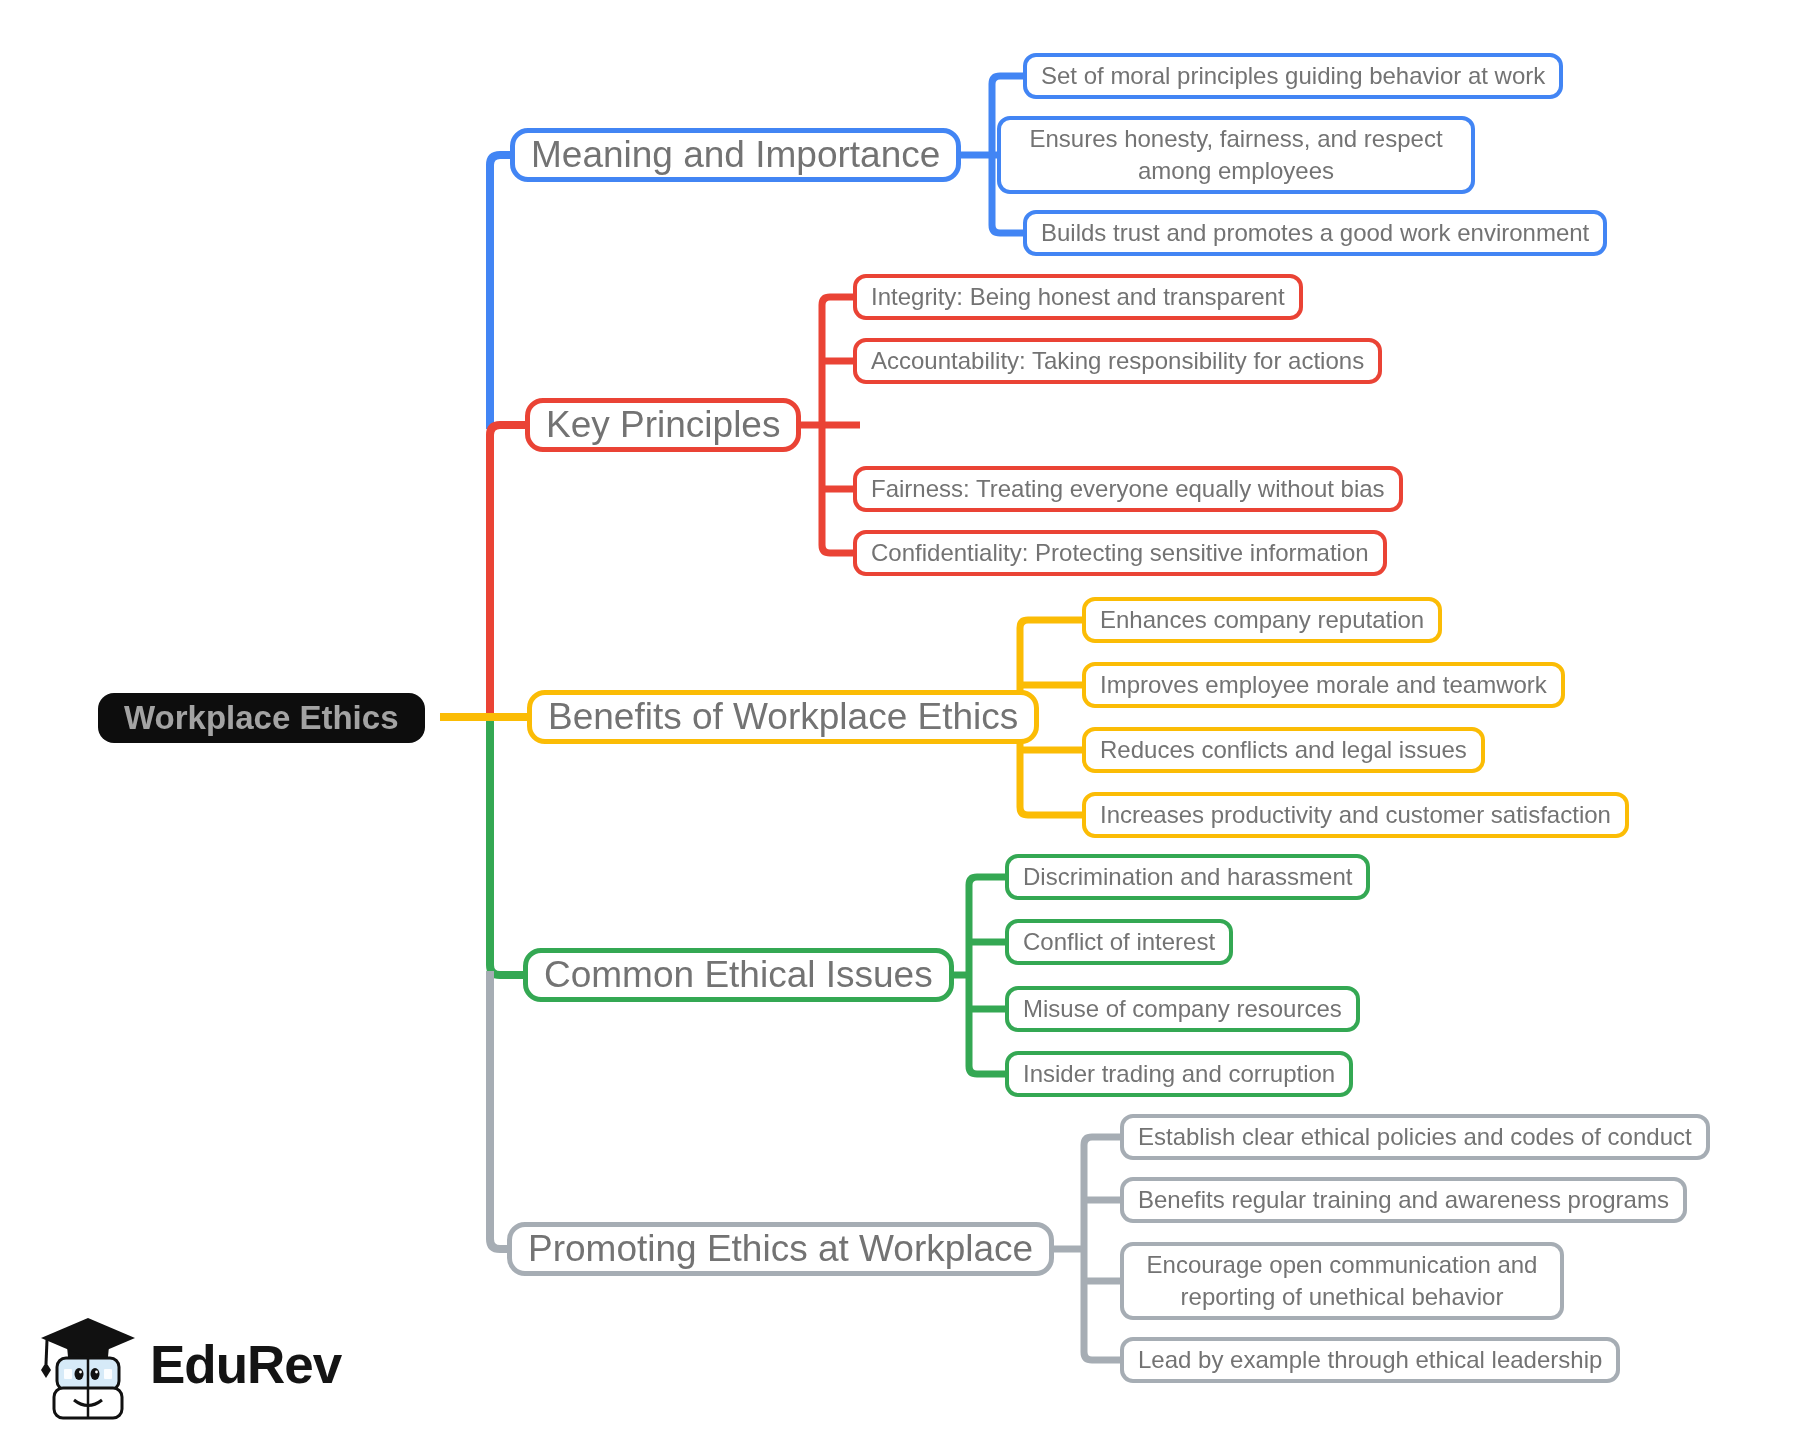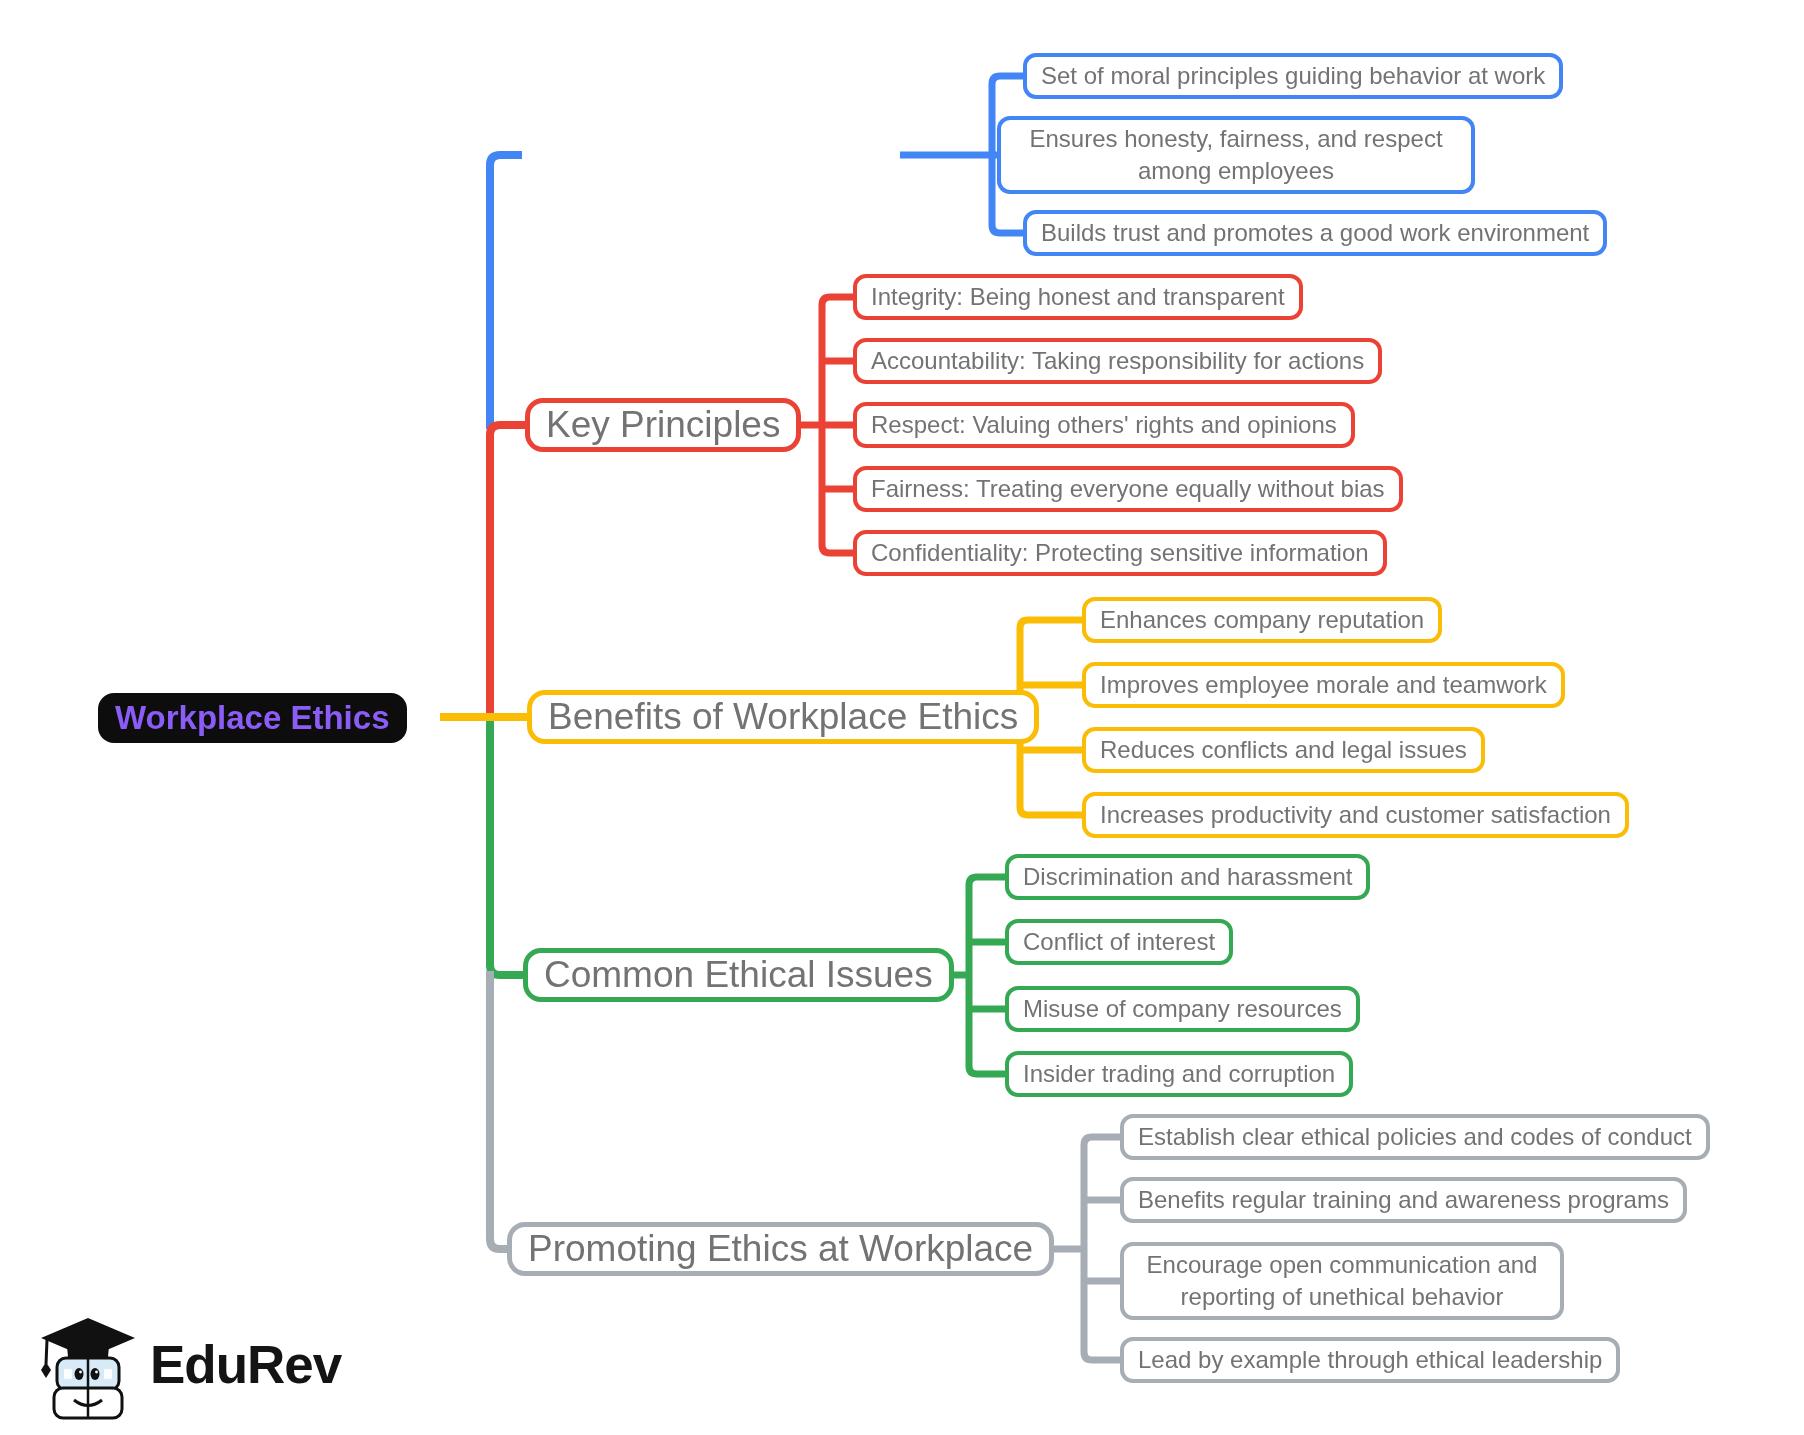--- a/index.html
+++ b/index.html
@@ -15,23 +15,23 @@
   .lvl1{
     border:5px solid #999;border-radius:18px;
     font-size:37px;line-height:42px;padding:1px 16px;text-align:center;
   }
   .lvl2{
     border:4px solid #999;border-radius:13px;
     font-size:24px;line-height:32px;padding:3px 14px;
   }
   .wrap{white-space:normal;text-align:center;}
   .rootnode{
-    position:absolute;z-index:1;background:#0d0d0d;color:#8b5cf6;
+    position:absolute;z-index:1;background:#0d0d0d;color:#a3a3a3;
     border-radius:16px;font-size:33px;font-weight:bold;line-height:40px;
-    padding:5px 17px;white-space:nowrap;box-sizing:border-box;
+    padding:5px 26px;white-space:nowrap;box-sizing:border-box;
   }
   .logo{position:absolute;left:38px;top:1312px;display:flex;align-items:flex-start;gap:12px;z-index:1;}
   .logo-text{font-size:53px;font-weight:bold;color:#141414;margin-top:22px;letter-spacing:-1px;}
 </style>
 </head>
 <body>
 
 <div class="canvas">
 
   <svg class="wires" width="1804" height="1435" viewBox="0 0 1804 1435" fill="none">
@@ -63,32 +63,32 @@
     <path d="M 969 1009 L 1012 1009" stroke-width="7" stroke="#34A853"></path>
 
     <path d="M 1005 1249 L 1084 1249" stroke-width="7" stroke="#A6ADB4"></path>
     <path d="M 1128 1137 L 1092 1137 Q 1084 1137 1084 1145 L 1084 1352 Q 1084 1360 1092 1360 L 1128 1360" stroke-width="7" stroke="#A6ADB4"></path>
     <path d="M 1084 1200 L 1128 1200" stroke-width="7" stroke="#A6ADB4"></path>
     <path d="M 1084 1281 L 1128 1281" stroke-width="7" stroke="#A6ADB4"></path>
   </svg>
 
   <div class="rootnode" style="left: 98px; top: 693px; background: rgb(13, 13, 13);">Workplace Ethics</div>
 
+  <div class="node lvl1" style="left: 510px; top: 128px; border-color: rgb(66, 133, 244);">Meaning and Importance</div>
   <div class="node lvl1" style="left: 525px; top: 398px; border-color: rgb(234, 67, 53);">Key Principles</div>
   <div class="node lvl1" style="left: 527px; top: 690px; border-color: rgb(251, 188, 5);">Benefits of Workplace Ethics</div>
   <div class="node lvl1" style="left: 523px; top: 948px; border-color: rgb(52, 168, 83);">Common Ethical Issues</div>
   <div class="node lvl1" style="left: 507px; top: 1222px; border-color: rgb(166, 173, 180);">Promoting Ethics at Workplace</div>
 
   <div class="node lvl2" style="left: 1023px; top: 53px; border-color: rgb(66, 133, 244);">Set of moral principles guiding behavior at work</div>
   <div class="node lvl2 wrap" style="left: 997px; top: 116px; width: 478px; border-color: rgb(66, 133, 244);">Ensures honesty, fairness, and respect among employees</div>
   <div class="node lvl2" style="left: 1023px; top: 210px; border-color: rgb(66, 133, 244);">Builds trust and promotes a good work environment</div>
 
   <div class="node lvl2" style="left: 853px; top: 274px; border-color: rgb(234, 67, 53);">Integrity: Being honest and transparent</div>
   <div class="node lvl2" style="left: 853px; top: 338px; border-color: rgb(234, 67, 53);">Accountability: Taking responsibility for actions</div>
-  <div class="node lvl2" style="left: 853px; top: 402px; border-color: rgb(234, 67, 53);">Respect: Valuing others' rights and opinions</div>
   <div class="node lvl2" style="left: 853px; top: 466px; border-color: rgb(234, 67, 53);">Fairness: Treating everyone equally without bias</div>
   <div class="node lvl2" style="left: 853px; top: 530px; border-color: rgb(234, 67, 53);">Confidentiality: Protecting sensitive information</div>
 
   <div class="node lvl2" style="left: 1082px; top: 597px; border-color: rgb(251, 188, 5);">Enhances company reputation</div>
   <div class="node lvl2" style="left: 1082px; top: 662px; border-color: rgb(251, 188, 5);">Improves employee morale and teamwork</div>
   <div class="node lvl2" style="left: 1082px; top: 727px; border-color: rgb(251, 188, 5);">Reduces conflicts and legal issues</div>
   <div class="node lvl2" style="left: 1082px; top: 792px; border-color: rgb(251, 188, 5);">Increases productivity and customer satisfaction</div>
 
   <div class="node lvl2" style="left: 1005px; top: 854px; border-color: rgb(52, 168, 83);">Discrimination and harassment</div>
   <div class="node lvl2" style="left: 1005px; top: 919px; border-color: rgb(52, 168, 83);">Conflict of interest</div>

